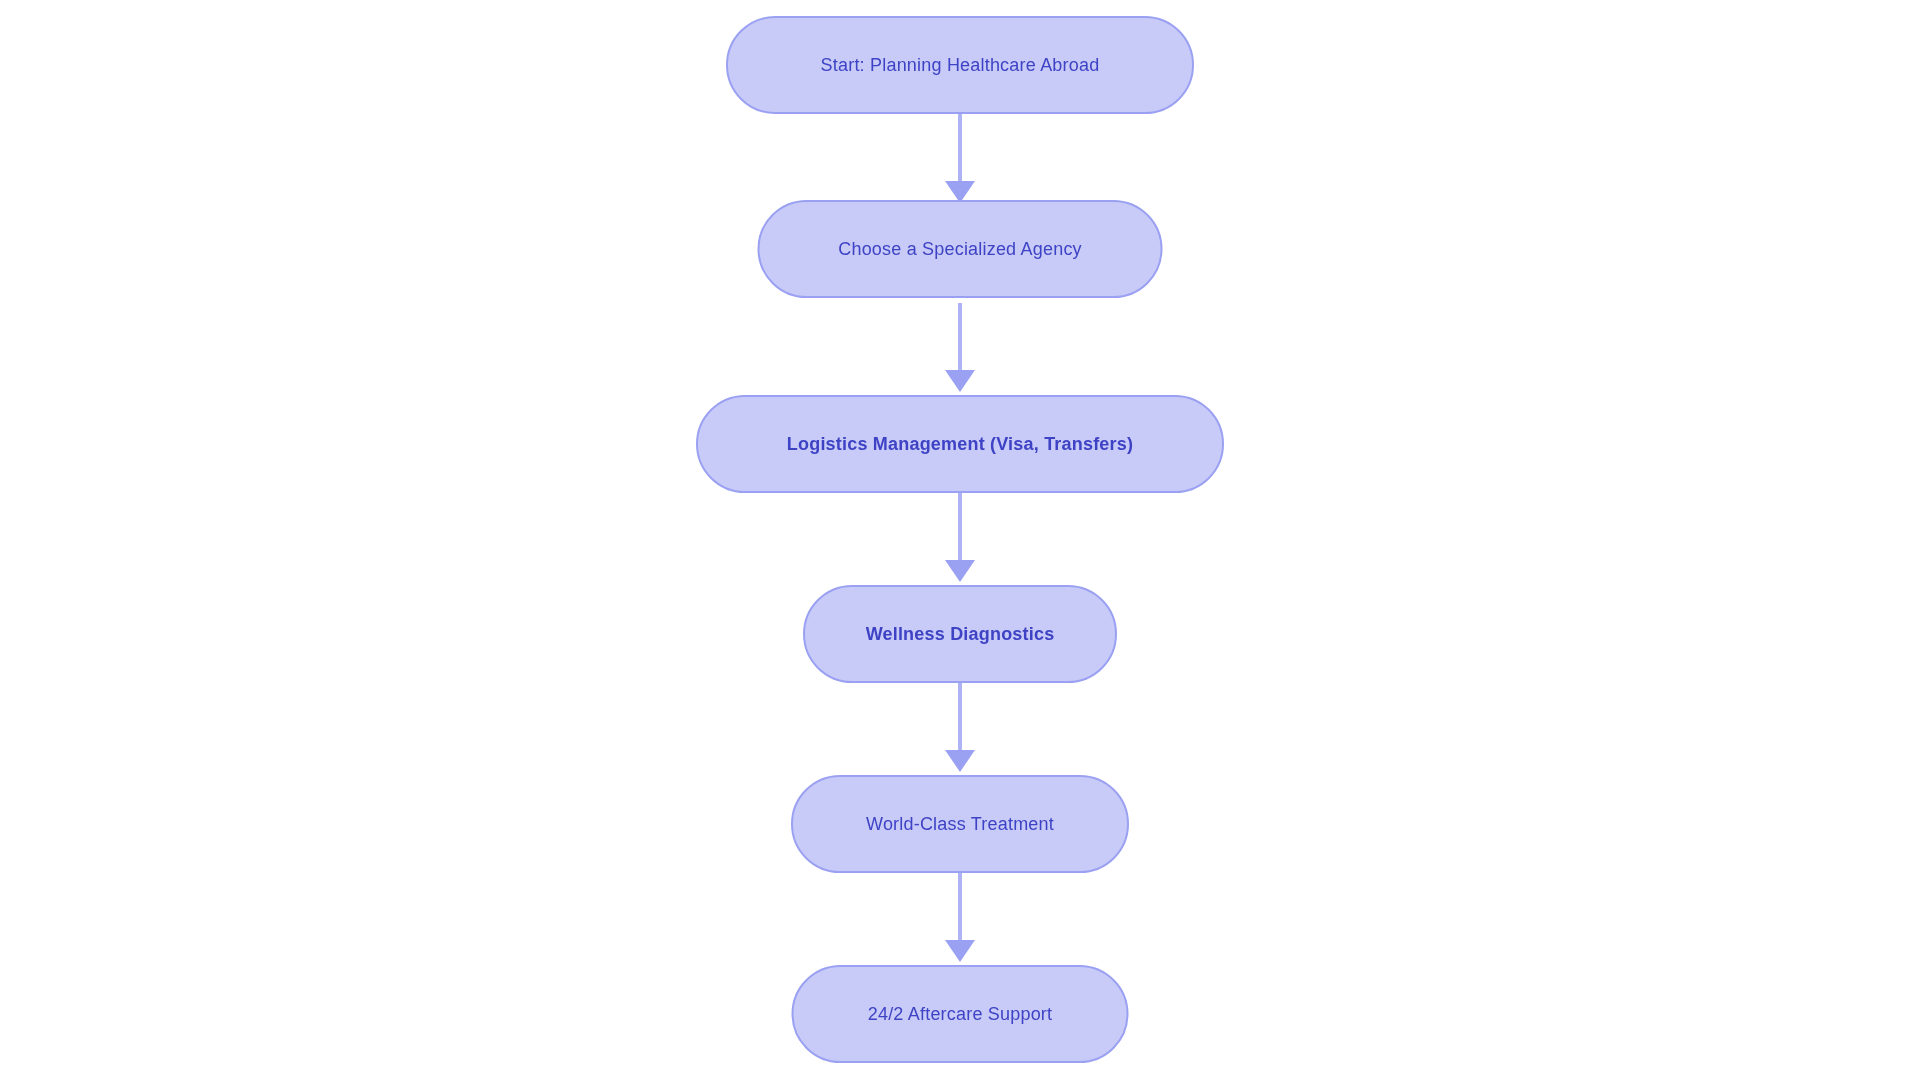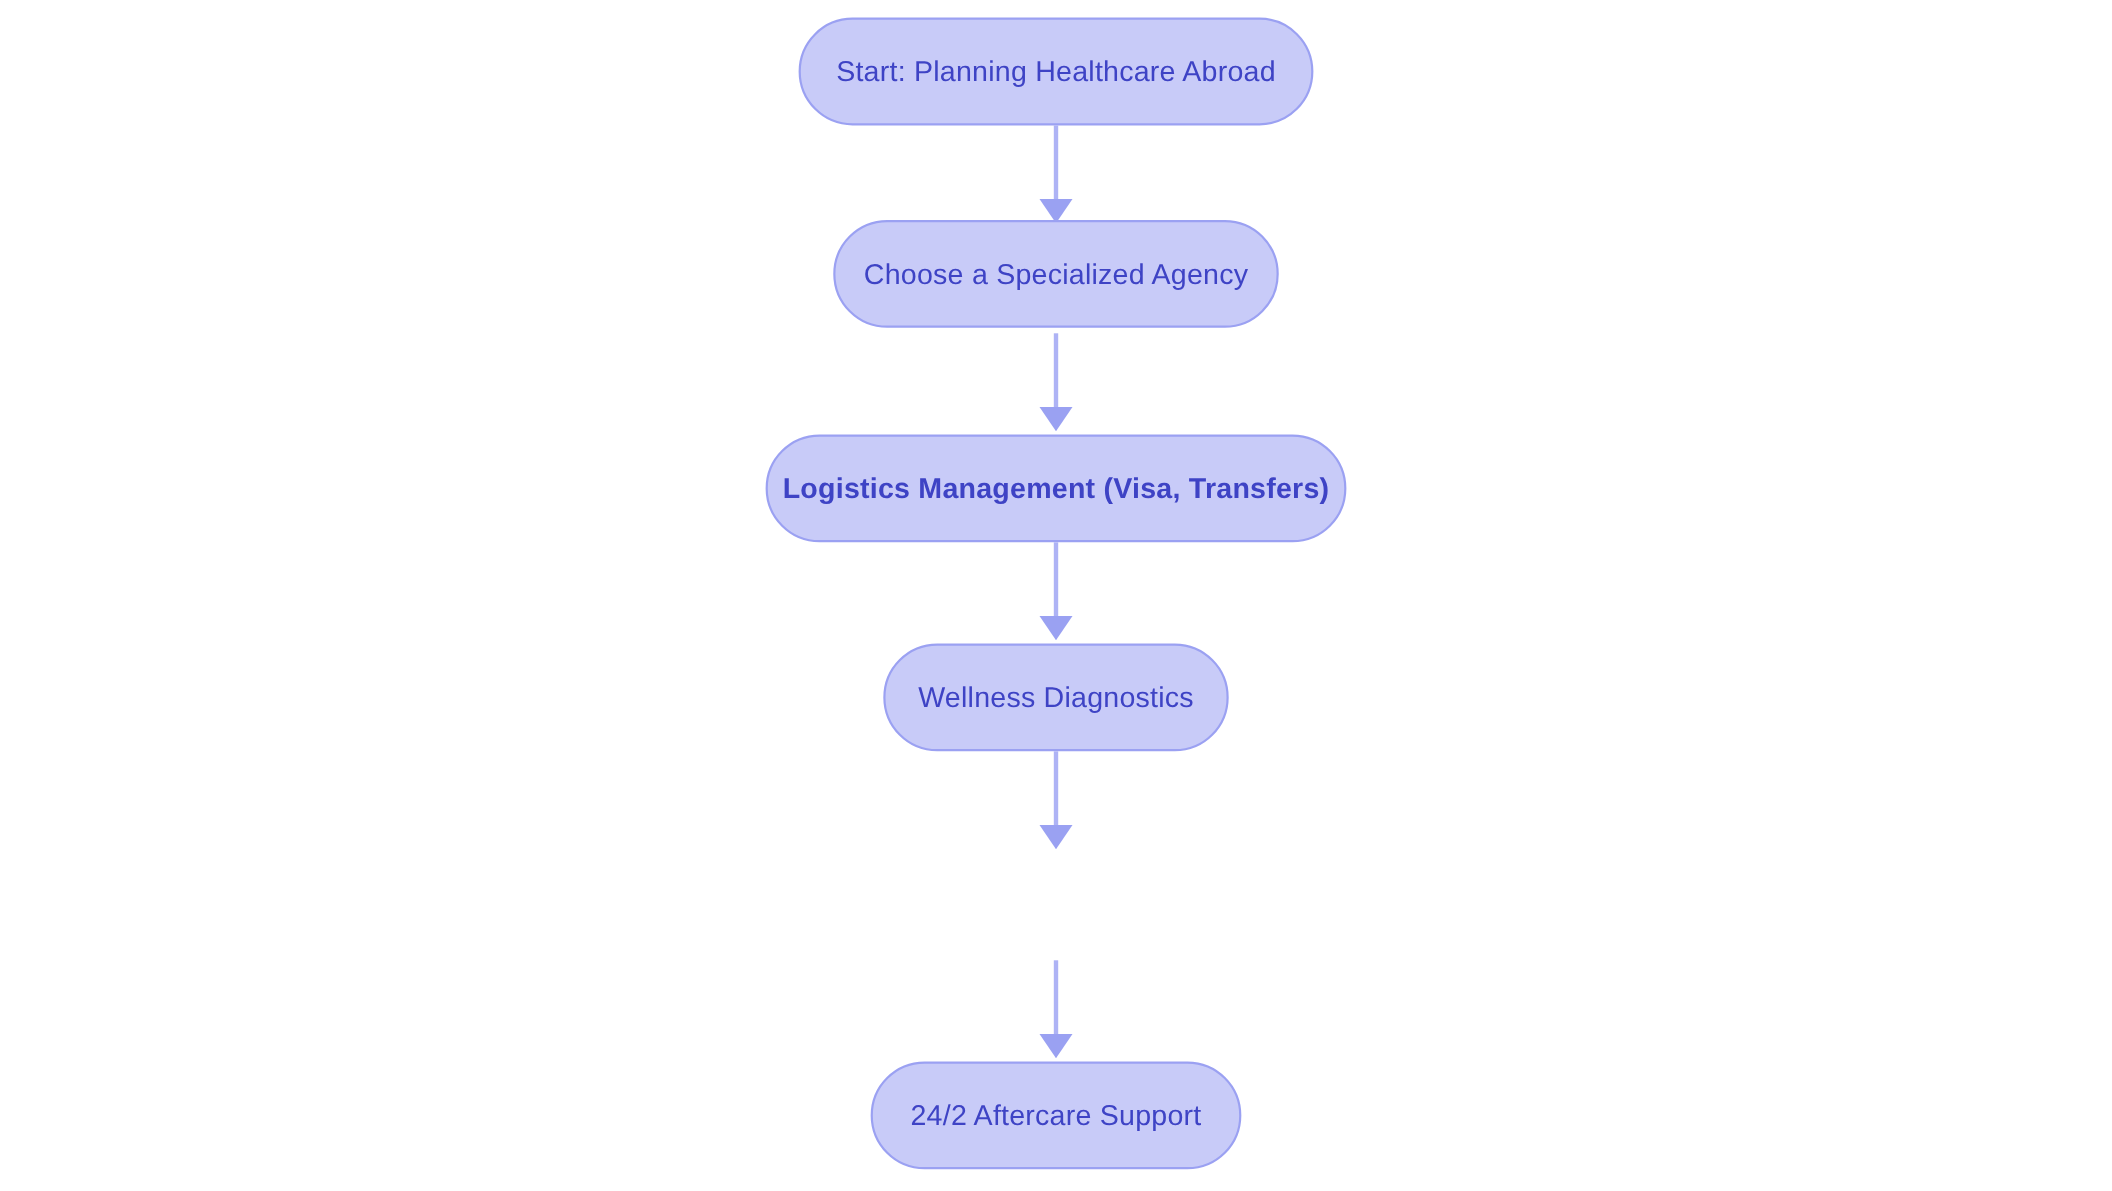--- a/index.html
+++ b/index.html
@@ -23,28 +23,28 @@
     box-sizing: border-box;
     background: var(--node-fill, #c8cbf8);
     border: 2px solid var(--node-border, #9ba1f2);
     border-radius: 49px;
     display: flex;
     align-items: center;
     justify-content: center;
   }
   .node-label {
     color: var(--text, #3e43c5);
-    font-size: 26px;
+    font-size: 18px;
     letter-spacing: 0.2px;
     white-space: nowrap;
   }
   .n1 { top: 16px;  width: 468px; }
   .n2 { top: 200px; width: 405px; }
   .n3 { top: 395px; width: 528px; font-weight: bold; }
-  .n4 { top: 585px; width: 314px; }
+  .n4 { top: 585px; width: 314px; font-weight: bold; }
   .n5 { top: 775px; width: 338px; }
   .n6 { top: 965px; width: 337px; }
 
   .arrow {
     position: absolute;
     left: 50%;
     transform: translateX(-50%);
     width: 30px;
     height: 91px;
   }
@@ -108,20 +108,23 @@
 
   <div class="node n4">
     <span class="node-label">Wellness Diagnostics</span>
   </div>
 
   <div class="arrow a4">
     <div class="arrow-line"></div>
     <div class="arrow-head"></div>
   </div>
 
+  <div class="node n5">
+    <span class="node-label">World-Class Treatment</span>
+  </div>
 
   <div class="arrow a5">
     <div class="arrow-line"></div>
     <div class="arrow-head"></div>
   </div>
 
   <div class="node n6">
     <span class="node-label">24/2 Aftercare Support</span>
   </div>
 

